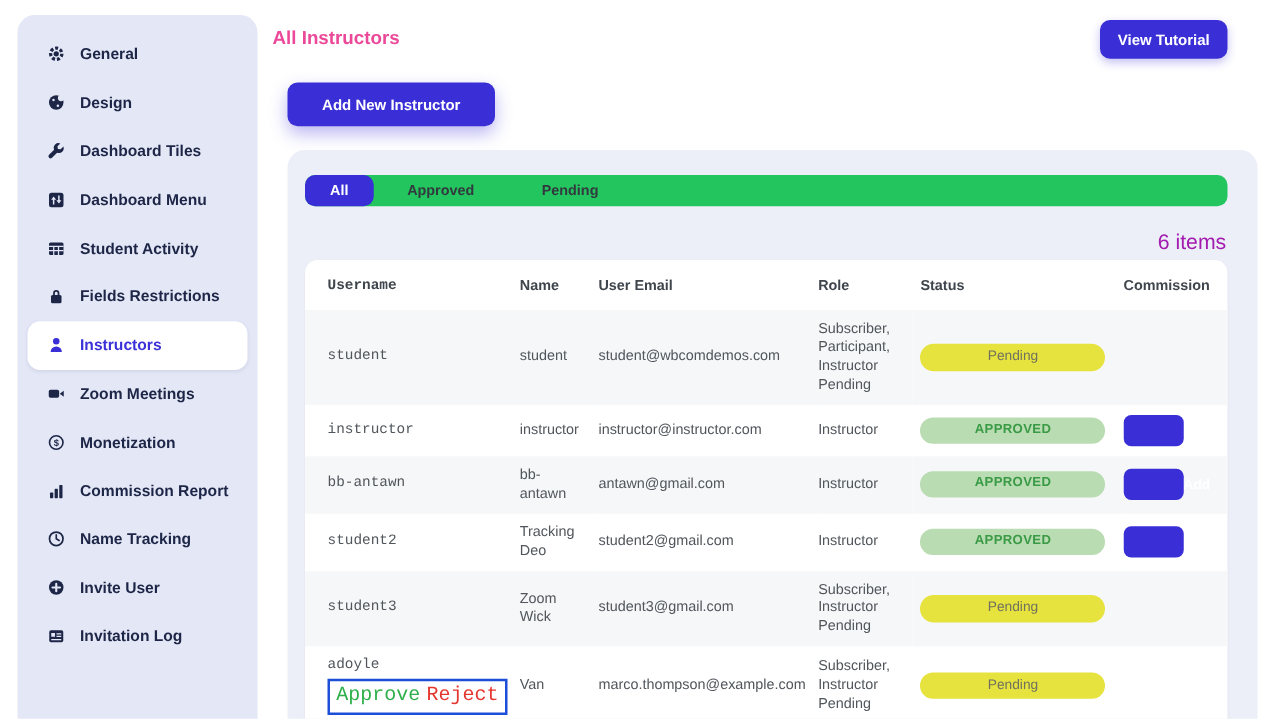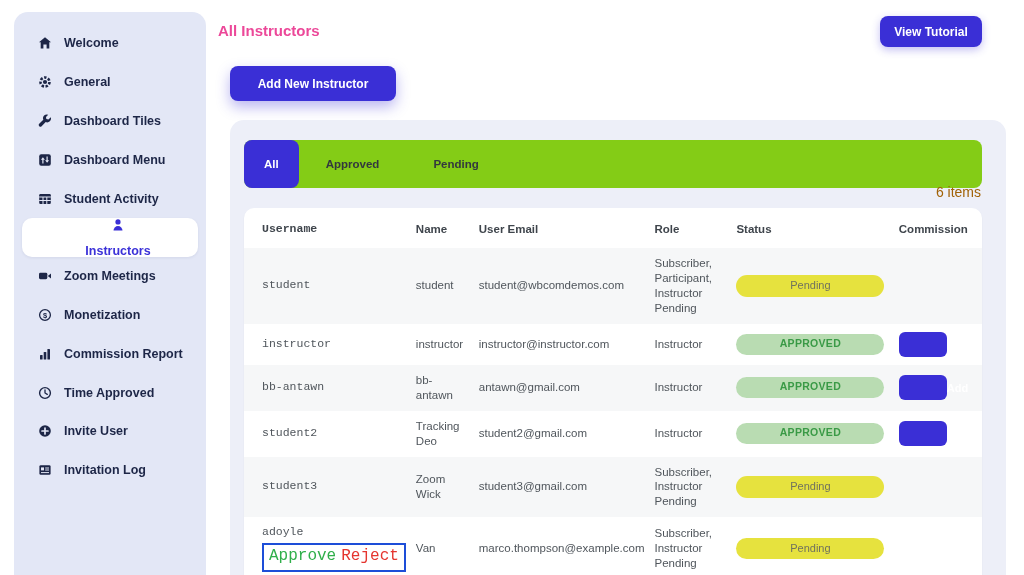--- a/index.html
+++ b/index.html
@@ -8,42 +8,42 @@
   .stage { position:relative; width:1024px; height:575px; background:#fff; }
 
   
   .sidebar { position:absolute; left:14px; top:12px; width:192px; height:580px;
              background:#e3e7f6; border-radius:14px; padding-top:12px; }
   .nav-item { position:relative; display:flex; align-items:center; gap:12px;
               height:38.8px; padding-left:24px; cursor:pointer;
               color:#1d2647; font-size:12.5px; font-weight:700; }
   .nav-item .ic { width:14px; height:14px; display:flex; align-items:center; justify-content:center; }
   .nav-item.active { background:#fff; margin:0 8px; padding-left:16px; border-radius:10px;
-                     color:#3b31d8; box-shadow:0 1px 3px rgba(30,40,90,.08);flex-direction:column; }
+                     color:#3b31d8; box-shadow:0 1px 3px rgba(30,40,90,.08); }
   .nav-item svg { display:block; }
 
   
   .page-title { position:absolute; left:218px; top:22px; font-size:15px; font-weight:700;
                 color:#ec4899; }
   .btn { background:#3a2fd6; color:#fff; font-weight:700; border:none; border-radius:8px;
          cursor:pointer; font-family:inherit; }
   .view-tutorial { position:absolute; left:880px; top:16px; width:102px; height:31px;
                    font-size:12px; box-shadow:0 3px 8px rgba(58,47,214,.3); }
   .add-new { position:absolute; left:230px; top:66px; width:166px; height:35px;
              font-size:12px; box-shadow:0 6px 14px rgba(58,47,214,.35); }
 
   
   .wrapper { position:absolute; left:230px; top:120px; width:776px; height:470px;
              background:#edeff8; border-radius:14px; }
-  .tabbar { position:absolute; left:14px; top:20px; width:738px; height:48px;
-            background:#84cc16; border-radius:8px; display:flex; align-items:stretch; }
+  .tabbar { position:absolute; left:14px; top:20px; width:738px; height:25px;
+            background:#22c55e; border-radius:8px; display:flex; align-items:stretch; }
   .tab { display:flex; align-items:center; justify-content:center; padding:0 27px;
          font-size:11.5px; font-weight:700; color:#33383e; cursor:pointer; }
   .tab.active { background:#3a2fd6; color:#fff; border-radius:8px; padding:0 20px; }
-  .items-count { position:absolute; right:25px; top:64px; font-size:14px; color:#a16207; }
+  .items-count { position:absolute; right:25px; top:64px; font-size:17px; color:#a21caf; }
 
   
   .card { position:absolute; left:14px; top:88px; width:738px; background:#fff;
           border-radius:10px; overflow:hidden; box-shadow:0 1px 2px rgba(20,30,60,.05); }
   table { width:100%; border-collapse:collapse; font-size:11.5px; color:#50565c; }
   th { text-align:left; font-size:11.5px; font-weight:700; color:#3f454c; padding:14px 8px 13px 0; }
   td { padding:8px 10px 8px 0; vertical-align:middle; line-height:1.3; }
   th.c-user, td.c-user { padding-left:18px;font-family:Liberation Mono, monospace; }
   th.c-status, td.c-status { padding-left:6px; }
   tbody tr:nth-child(odd) { background:#f6f7f8; }
@@ -63,33 +63,36 @@
 </head>
 <body>
 
 <div class="stage">
 
   <aside class="sidebar">
     <nav id="sidebar-nav">
         <div class="nav-item">
           <span class="ic">
             <svg width="14" height="14" viewBox="0 0 14 14">
-              <path fill="#1d2647" d="M7 1.2 13 6.3h-1.7v6.2H8.6V8.6H5.4v3.9H2.7V6.3H1z"></path>
-            </svg>
-          </span>
-          <span>Welcome</span>
-        </div>
-        <div class="nav-item">
-          <span class="ic">
-            <svg width="14" height="14" viewBox="0 0 14 14">
               <circle cx="7" cy="7" r="4.5" fill="none" stroke="#1d2647" stroke-width="2.6" stroke-dasharray="2.4 1.55"></circle>
               <circle cx="7" cy="7" r="2.1" fill="#1d2647"></circle>
             </svg>
           </span>
           <span>General</span>
+        </div>
+        <div class="nav-item">
+          <span class="ic">
+            <svg width="14" height="14" viewBox="0 0 14 14">
+              <circle cx="7" cy="7" r="5.8" fill="#1d2647"></circle>
+              <circle cx="10.8" cy="3.4" r="2.5" fill="#e3e7f6"></circle>
+              <circle cx="4.8" cy="5" r="1" fill="#e3e7f6"></circle>
+              <circle cx="8.3" cy="9.6" r="1" fill="#e3e7f6"></circle>
+            </svg>
+          </span>
+          <span>Design</span>
         </div>
         <div class="nav-item">
           <span class="ic">
             <svg width="14" height="14" viewBox="0 0 14 14">
               <path fill="#1d2647" d="M12.7 3.2a3.8 3.8 0 0 1-5 4.9L3.6 12.2a1.7 1.7 0 0 1-2.4-2.4L5.3 5.7a3.8 3.8 0 0 1 4.9-5L8 2.9l.3 2.2 2.2.3z"></path>
             </svg>
           </span>
           <span>Dashboard Tiles</span>
         </div>
         <div class="nav-item">
@@ -109,20 +112,31 @@
               <g stroke="#e3e7f6" stroke-width="1">
                 <line x1="1.2" y1="5" x2="12.8" y2="5"></line>
                 <line x1="5" y1="5" x2="5" y2="12"></line>
                 <line x1="8.8" y1="5" x2="8.8" y2="12"></line>
                 <line x1="1.2" y1="8.5" x2="12.8" y2="8.5"></line>
               </g>
             </svg>
           </span>
           <span>Student Activity</span>
         </div>
+        <div class="nav-item">
+          <span class="ic">
+            <svg width="14" height="14" viewBox="0 0 14 14">
+              <g fill="#1d2647">
+                <rect x="2.8" y="6" width="8.4" height="6.5" rx="1.2"></rect>
+                <path d="M4.5 6V4.4a2.5 2.5 0 0 1 5 0V6H8.1V4.4a1.1 1.1 0 0 0-2.2 0V6z"></path>
+              </g>
+            </svg>
+          </span>
+          <span>Fields Restrictions</span>
+        </div>
         <div class="nav-item active">
           <span class="ic">
             <svg width="14" height="14" viewBox="0 0 14 14">
               <g fill="#3a2fd6">
                 <circle cx="7" cy="3.9" r="2.6"></circle>
                 <path d="M2.5 12.6a4.5 4.5 0 0 1 9 0z"></path>
               </g>
             </svg>
           </span>
           <span>Instructors</span>
@@ -159,21 +173,21 @@
           </span>
           <span>Commission Report</span>
         </div>
         <div class="nav-item">
           <span class="ic">
             <svg width="14" height="14" viewBox="0 0 14 14">
               <circle cx="7" cy="7" r="5.4" fill="none" stroke="#1d2647" stroke-width="1.4"></circle>
               <path d="M7 3.8V7l2.3 1.4" fill="none" stroke="#1d2647" stroke-width="1.3" stroke-linecap="round"></path>
             </svg>
           </span>
-          <span>Time Approved</span>
+          <span>Name Tracking</span>
         </div>
         <div class="nav-item">
           <span class="ic">
             <svg width="14" height="14" viewBox="0 0 14 14">
               <circle cx="7" cy="7" r="5.8" fill="#1d2647"></circle>
               <path d="M7 4v6M4 7h6" stroke="#e3e7f6" stroke-width="1.7" stroke-linecap="round"></path>
             </svg>
           </span>
           <span>Invite User</span>
         </div>

